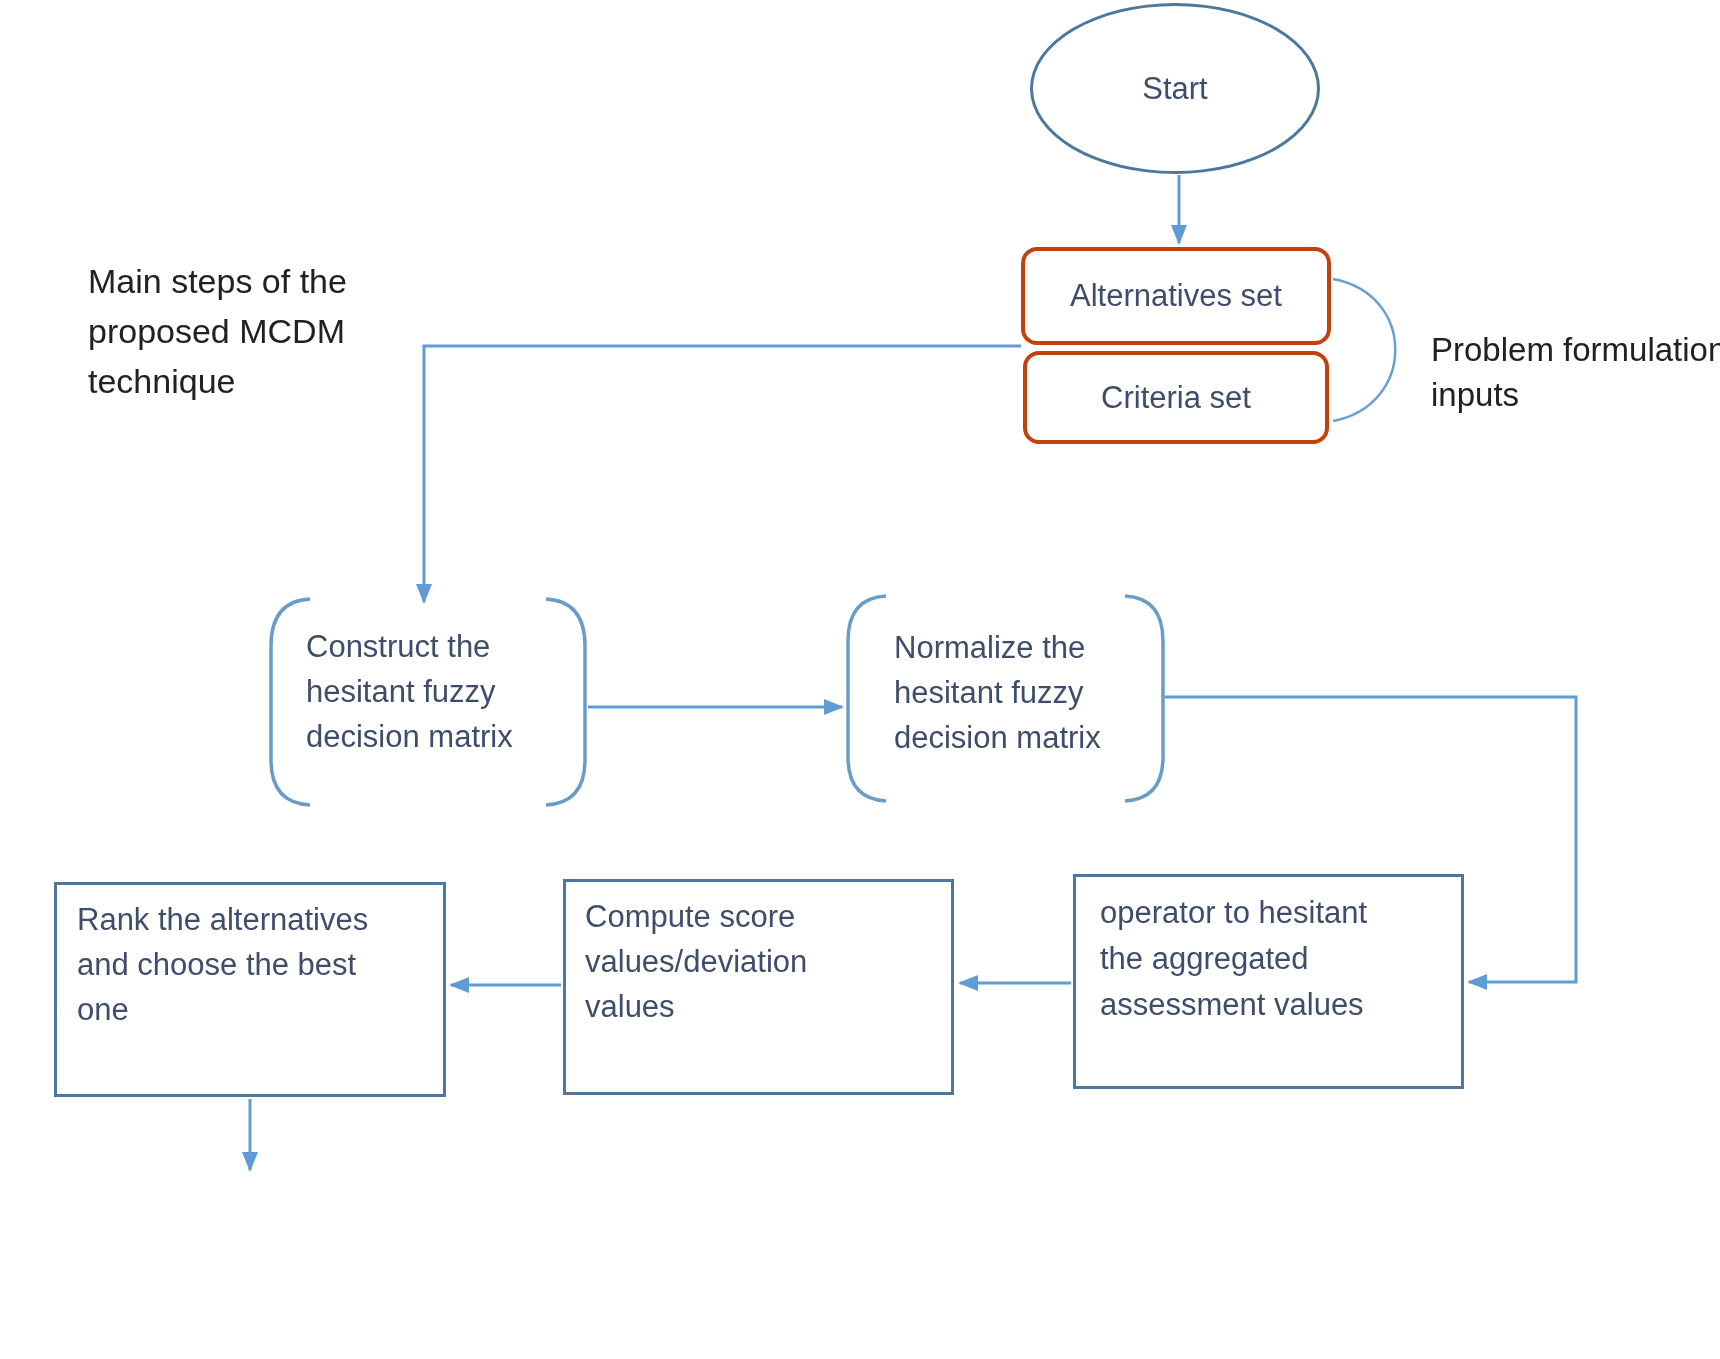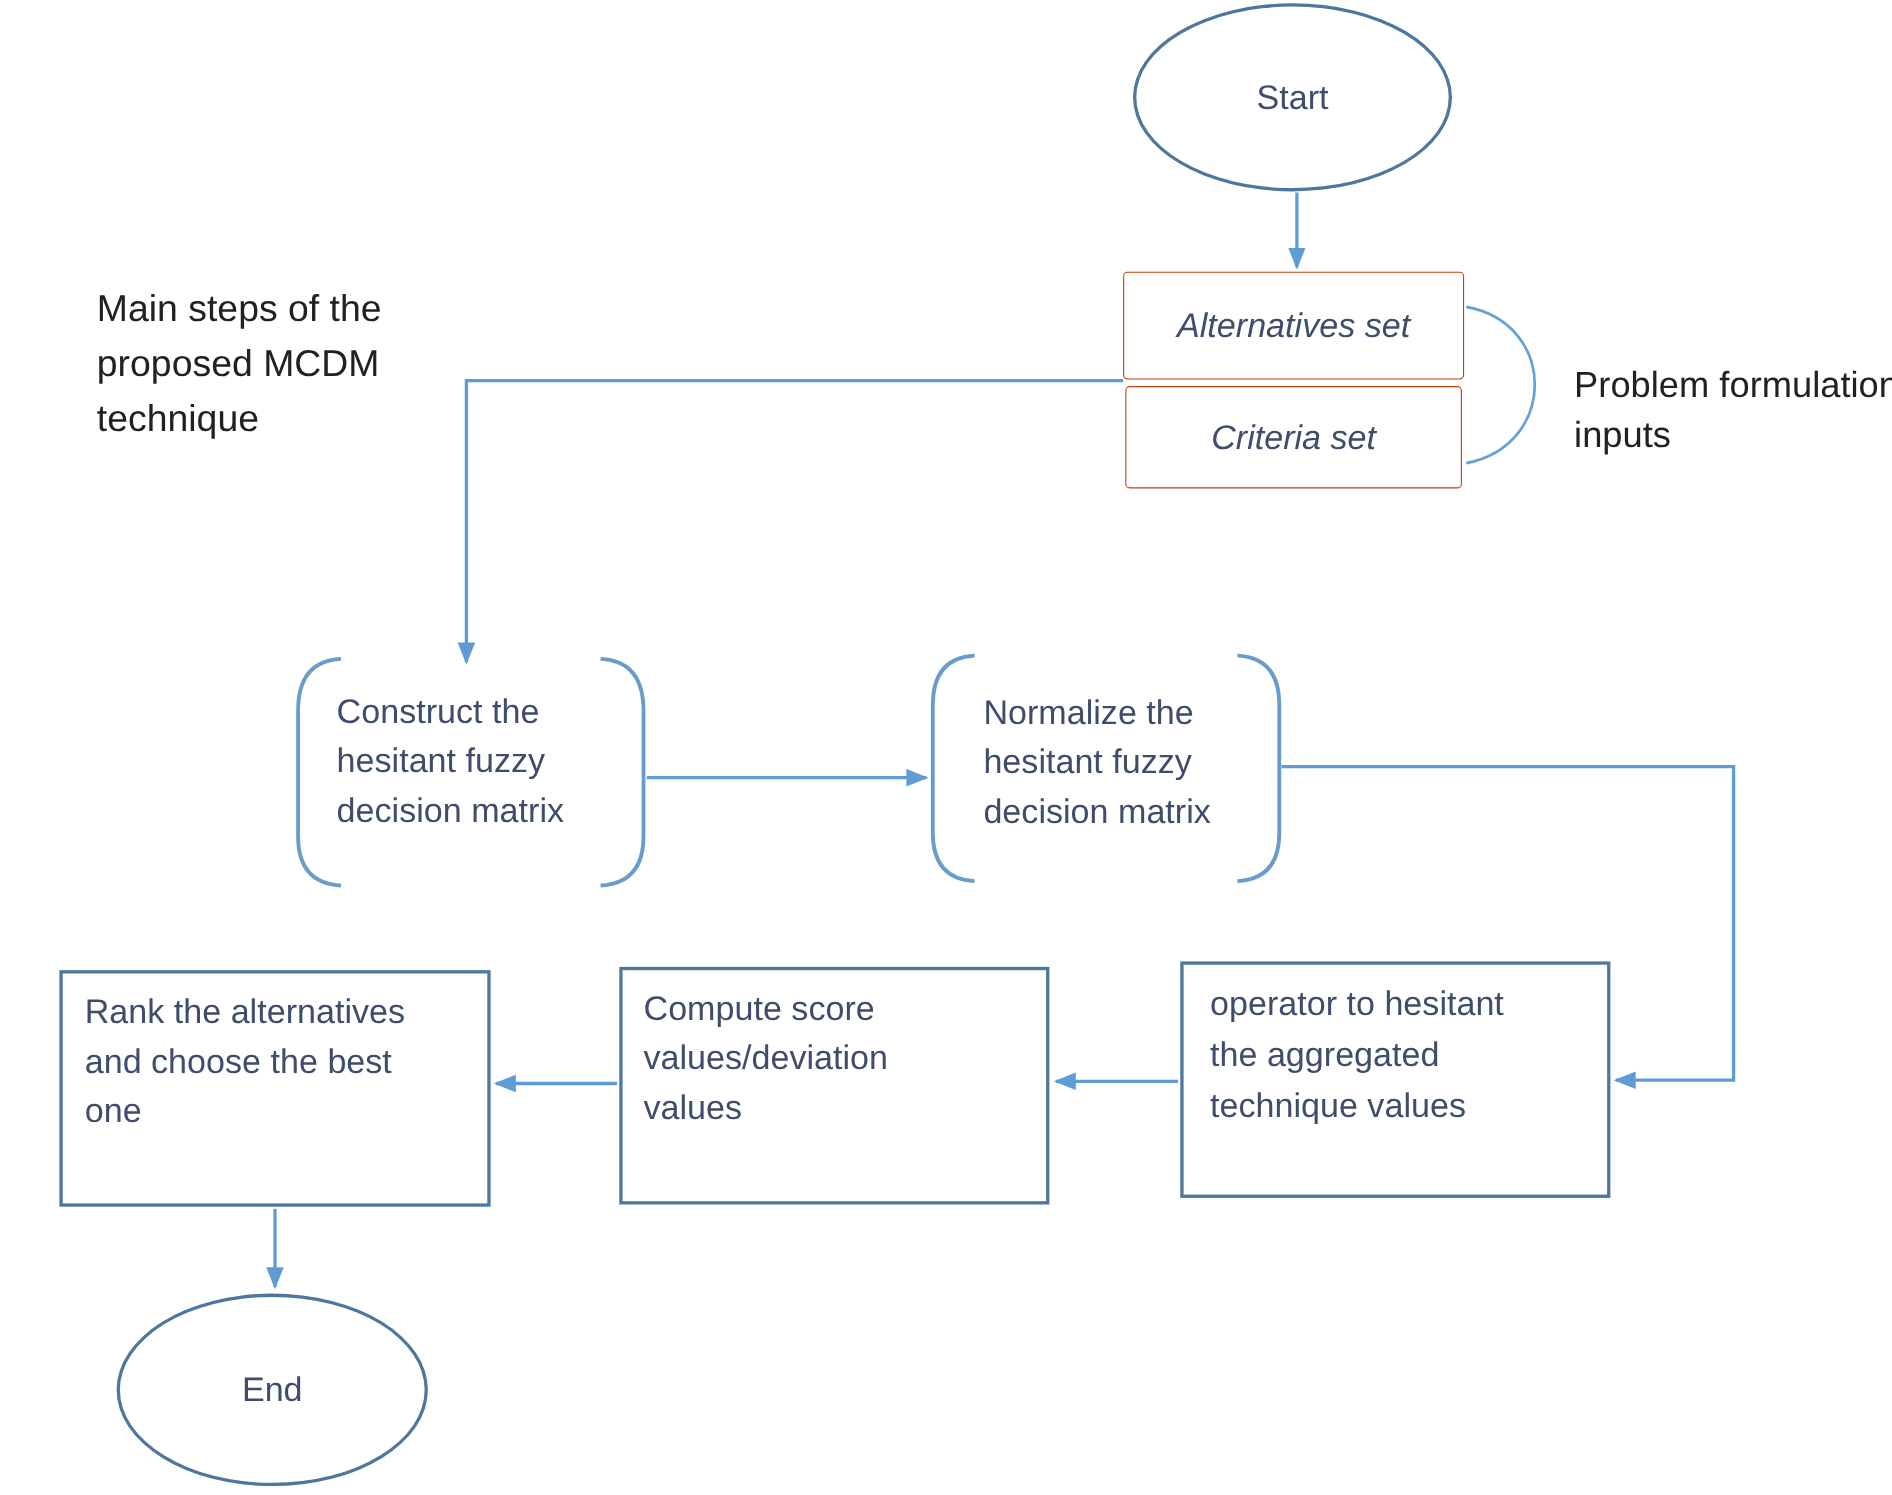--- a/index.html
+++ b/index.html
@@ -44,23 +44,22 @@
     align-items: center;
     justify-content: center;
     color: #3e4d6b;
     font-size: 31px;
   }
   .ellipse-node {
     border: 3px solid #4e779d;
     border-radius: 50%;
   }
   .rounded-node {
-    border: 1px solid #c2410c;
-    border-radius: 4px;
-    font-style: italic;
+    border: 4px solid #c2410c;
+    border-radius: 16px;
   }
   .rect-node {
     border: 3px solid #4e779d;
   }
   .node-text {
     position: absolute;
     color: #3e4d6b;
     font-size: 31px;
     line-height: 45px;
     white-space: nowrap;
@@ -139,40 +138,37 @@
   <div class="node-text" style="left:846px; top:625px;">
     <span>Normalize the</span>
     <span>hesitant fuzzy</span>
     <span>decision matrix</span>
   </div>
 
   <div class="node rect-node" style="left:1025px; top:874px; width:391px; height:215px;"></div>
   <div class="node-text" style="left:1052px; top:890px; line-height:46px;">
     <span>operator to hesitant</span>
     <span>the aggregated</span>
-    <span>technique values</span>
+    <span>assessment values</span>
   </div>
 
   <div class="node rect-node" style="left:515px; top:879px; width:391px; height:216px;"></div>
   <div class="node-text" style="left:537px; top:894px;">
     <span>Compute score</span>
     <span>values/deviation</span>
     <span>values</span>
   </div>
 
   <div class="node rect-node" style="left:6px; top:882px; width:392px; height:215px;"></div>
   <div class="node-text" style="left:29px; top:897px;">
     <span>Rank the alternatives</span>
     <span>and choose the best</span>
     <span>one</span>
   </div>
 
-  <div class="node ellipse-node" style="left:58px; top:1176px; width:283px; height:175px;">
-    <span>End</span>
-  </div>
 
   <div id="main-title" class="annotation">
     <span>Main steps of the</span>
     <span>proposed MCDM</span>
     <span>technique</span>
   </div>
 
   <div id="brace-label" class="annotation">
     <span>Problem formulation</span>
     <span>inputs</span>

